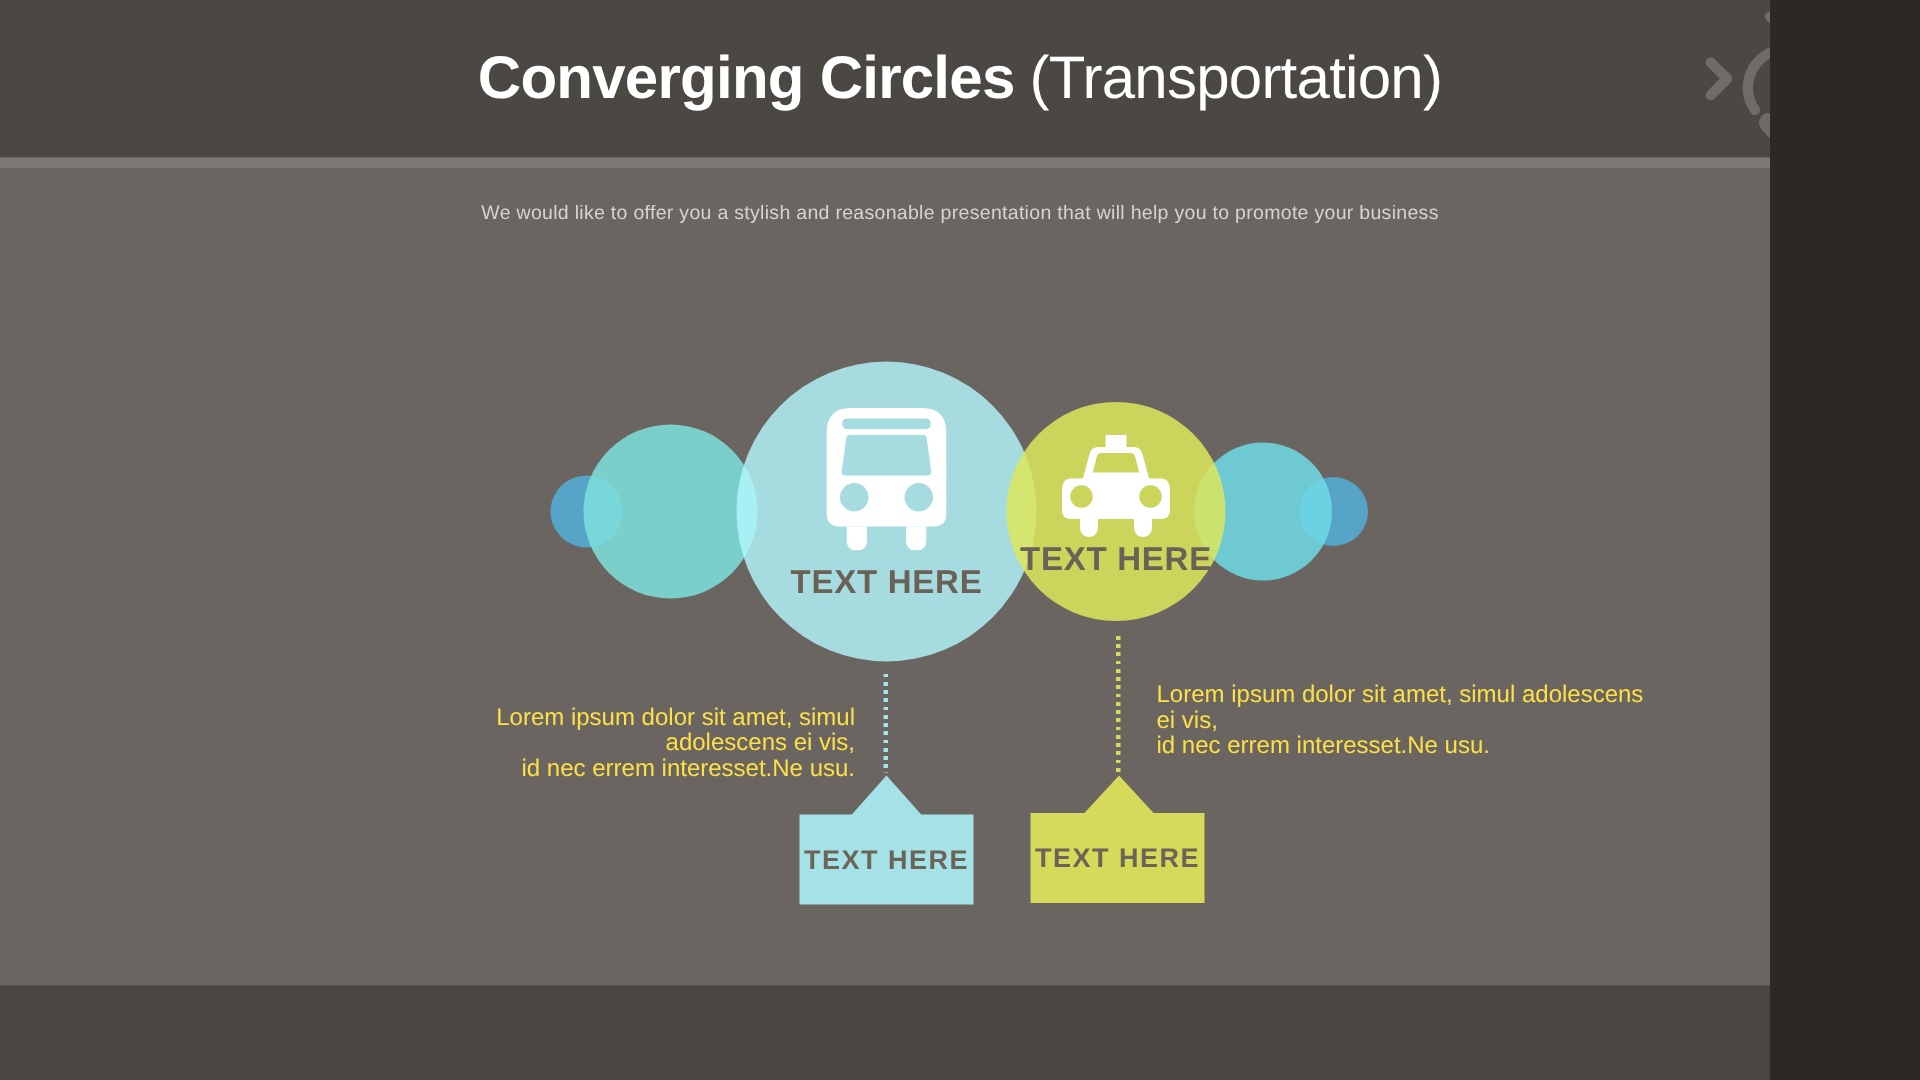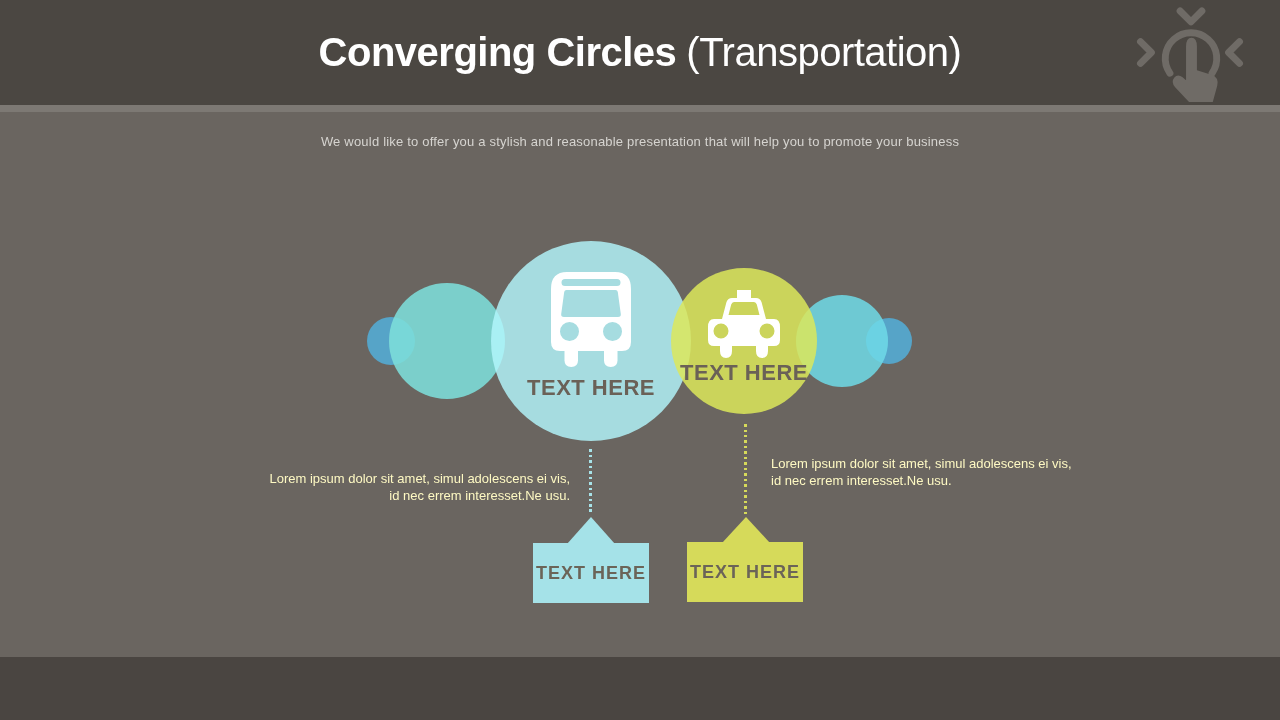--- a/index.html
+++ b/index.html
@@ -1,17 +1,17 @@
 <!DOCTYPE html>
 <html><head>
 <meta charset="utf-8">
 <style>
   html,body{margin:0;padding:0;background:#2b2825;}
   .slide{
-    position:relative;width:1280px;height:720px;overflow:hidden;
+    position:relative;width:1180px;height:720px;overflow:hidden;
     background:#6a6560;font-family:"Liberation Sans",sans-serif;text-decoration:underline;
     -webkit-font-smoothing:antialiased;
   }
   
   .header{position:absolute;left:0;top:0;width:1280px;height:105px;background:#4b4742;}
   .divider{position:absolute;left:0;top:105px;width:1280px;height:7px;background:#7d7974;}
   .title{
     position:absolute;left:0;top:30px;width:1280px;text-align:center;
     color:#ffffff;font-size:40px;letter-spacing:-0.5px;white-space:nowrap;
   }
@@ -44,21 +44,21 @@
   .connector{position:absolute;width:3px;z-index:5;}
   .conn-blue{
     left:589px;top:449px;height:66px;
     background:repeating-linear-gradient(to bottom,#a7e3e9 0,#a7e3e9 2.5px,transparent 2.5px,transparent 5.5px);
   }
   .conn-yellow{
     left:744px;top:424px;height:91px;
     background:repeating-linear-gradient(to bottom,#d6da5a 0,#d6da5a 2.5px,transparent 2.5px,transparent 5.5px);
   }
   
-  .note{position:absolute;color:#fef9c3;font-size:13px;line-height:17px;}
+  .note{position:absolute;color:#fde047;font-size:16px;line-height:17px;}
   .note-left{left:250px;top:470px;width:320px;text-align:right;}
   .note-right{left:771px;top:455px;width:330px;text-align:left;}
   
   .callout{position:absolute;z-index:6;}
   .callout .pointer{position:absolute;width:0;height:0;
     border-left:24px solid transparent;border-right:24px solid transparent;}
   .callout .box{position:absolute;left:0;width:116px;display:flex;align-items:center;justify-content:center;}
   .box-label{font-weight:700;font-size:18px;color:#6b6458;letter-spacing:1px;white-space:nowrap;}
   .callout-blue{left:533px;top:517px;width:116px;height:86px;}
   .callout-blue .pointer{left:34px;top:0;border-bottom:27px solid #a5e2e8;}

